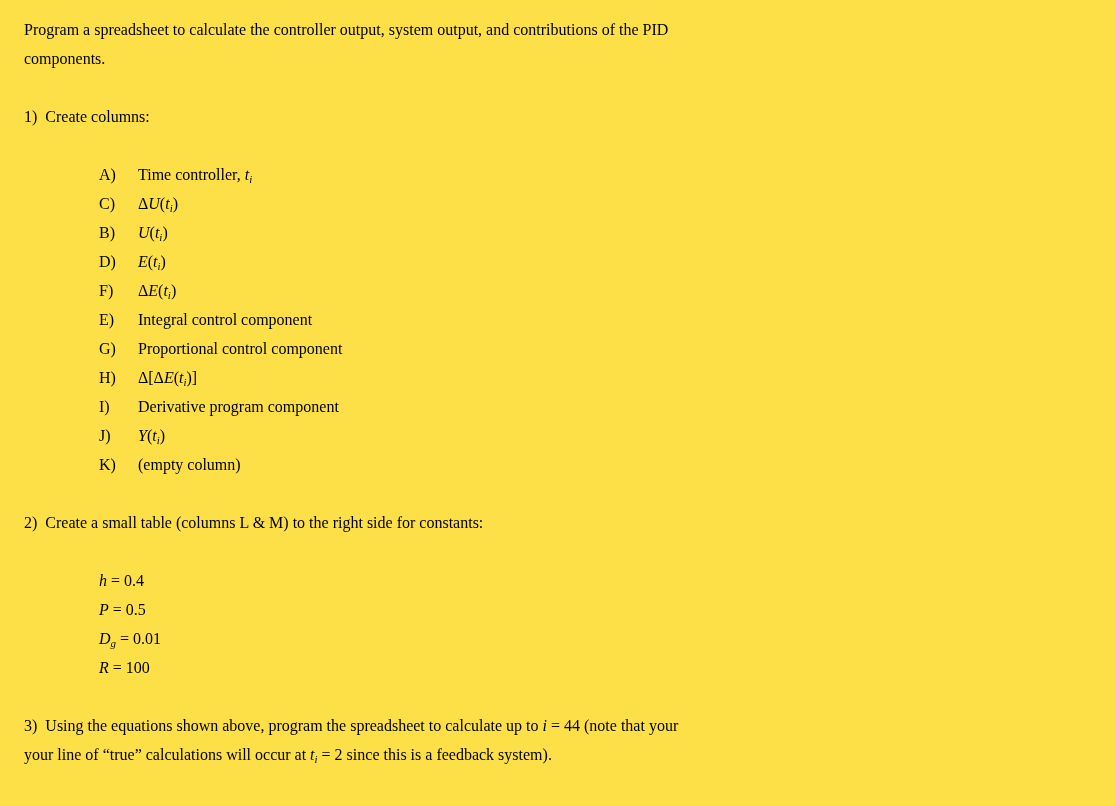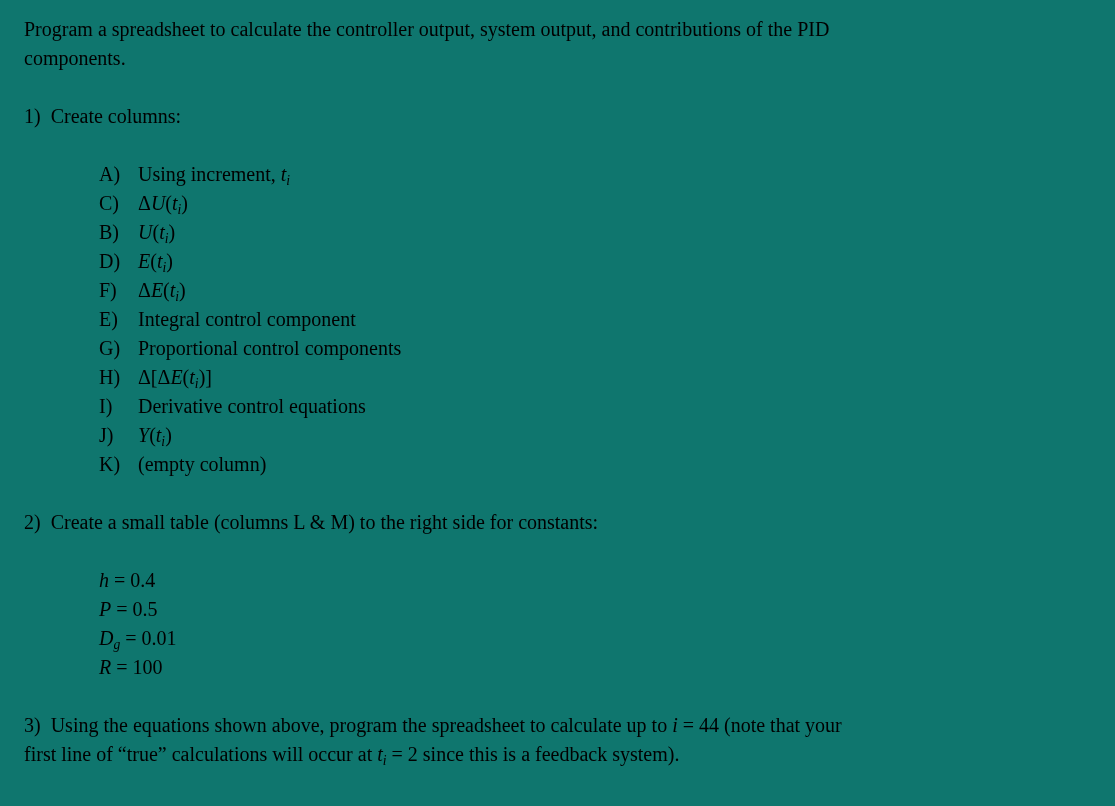--- a/index.html
+++ b/index.html
@@ -1,24 +1,24 @@
 <!DOCTYPE html>
 <html><head>
 <meta charset="utf-8">
 <style>
   html, body { margin: 0; padding: 0; background: #ffffff; }
   .page {
     position: relative;
     width: 1115px;
     height: 806px;
     box-sizing: border-box;
-    background: #0f766e;
+    background: #fde047;
     color: #000000;
     font-family: "Liberation Serif", "DejaVu Serif", serif;
-    font-size: 20px;
+    font-size: 16px;
     padding: 15px 24px;
     overflow: hidden;
   }
   .para { margin: 0 0 29px 0; max-width: 1045px; }
   .para.last { margin-bottom: 4px; }
   .line { line-height: 29px; white-space: pre-wrap; }
   .list { margin-left: 75px; }
   .letter { display: inline-block; width: 39px; }
   .it { font-style: italic; }
   sub {
@@ -38,43 +38,43 @@
     <div class="line">Program a spreadsheet to calculate the controller output, system output, and contributions of the PID</div>
     <div class="line">components.</div>
   </div>
 
   <div class="para">
     <div class="line">1)  Create columns:</div>
   </div>
 
   <div class="para list">
 
-  <div class="line row"><span class="letter">A)</span><span class="txt"><span>Using increment, </span><span class="it">t</span><sub class="it">i</sub></span></div>
+  <div class="line row"><span class="letter">A)</span><span class="txt"><span>Time controller, </span><span class="it">t</span><sub class="it">i</sub></span></div>
       <div class="line row"><span class="letter">C)</span><span class="txt"><span>Δ</span><span class="it">U</span><span>(</span><span class="it">t</span><sub class="it">i</sub><span>)</span></span></div>
       <div class="line row"><span class="letter">B)</span><span class="txt"><span class="it">U</span><span>(</span><span class="it">t</span><sub class="it">i</sub><span>)</span></span></div>
       <div class="line row"><span class="letter">D)</span><span class="txt"><span class="it">E</span><span>(</span><span class="it">t</span><sub class="it">i</sub><span>)</span></span></div>
       <div class="line row"><span class="letter">F)</span><span class="txt"><span>Δ</span><span class="it">E</span><span>(</span><span class="it">t</span><sub class="it">i</sub><span>)</span></span></div>
       <div class="line row"><span class="letter">E)</span><span class="txt"><span>Integral control component</span></span></div>
-      <div class="line row"><span class="letter">G)</span><span class="txt"><span>Proportional control components</span></span></div>
+      <div class="line row"><span class="letter">G)</span><span class="txt"><span>Proportional control component</span></span></div>
       <div class="line row"><span class="letter">H)</span><span class="txt"><span>Δ[Δ</span><span class="it">E</span><span>(</span><span class="it">t</span><sub class="it">i</sub><span>)]</span></span></div>
-      <div class="line row"><span class="letter">I)</span><span class="txt"><span>Derivative control equations</span></span></div>
+      <div class="line row"><span class="letter">I)</span><span class="txt"><span>Derivative program component</span></span></div>
       <div class="line row"><span class="letter">J)</span><span class="txt"><span class="it">Y</span><span>(</span><span class="it">t</span><sub class="it">i</sub><span>)</span></span></div>
       <div class="line row"><span class="letter">K)</span><span class="txt"><span>(empty column)</span></span></div>
     </div>
 
   <div class="para">
     <div class="line">2)  Create a small table (columns L &amp; M) to the right side for constants:</div>
   </div>
 
   <div class="para list">
 
       <div class="line"><span class="it">h</span><span> = 0.4</span></div>
       <div class="line"><span class="it">P</span><span> = 0.5</span></div>
       <div class="line"><span class="it">D</span><sub class="it">g</sub><span> = 0.01</span></div>
       <div class="line"><span class="it">R</span><span> = 100</span></div>
     </div>
 
   <div class="para last">
     <div class="line"><span>3)  Using the equations shown above, program the spreadsheet to calculate up to </span><span class="it">i</span><span> = 44 (note that your</span></div>
-    <div class="line"><span>first line of “true” calculations will occur at </span><span class="it">t</span><sub class="it">i</sub><span> = 2 since this is a feedback system).</span></div>
+    <div class="line"><span>your line of “true” calculations will occur at </span><span class="it">t</span><sub class="it">i</sub><span> = 2 since this is a feedback system).</span></div>
   </div>
 
 </div>
 
 </body></html>

